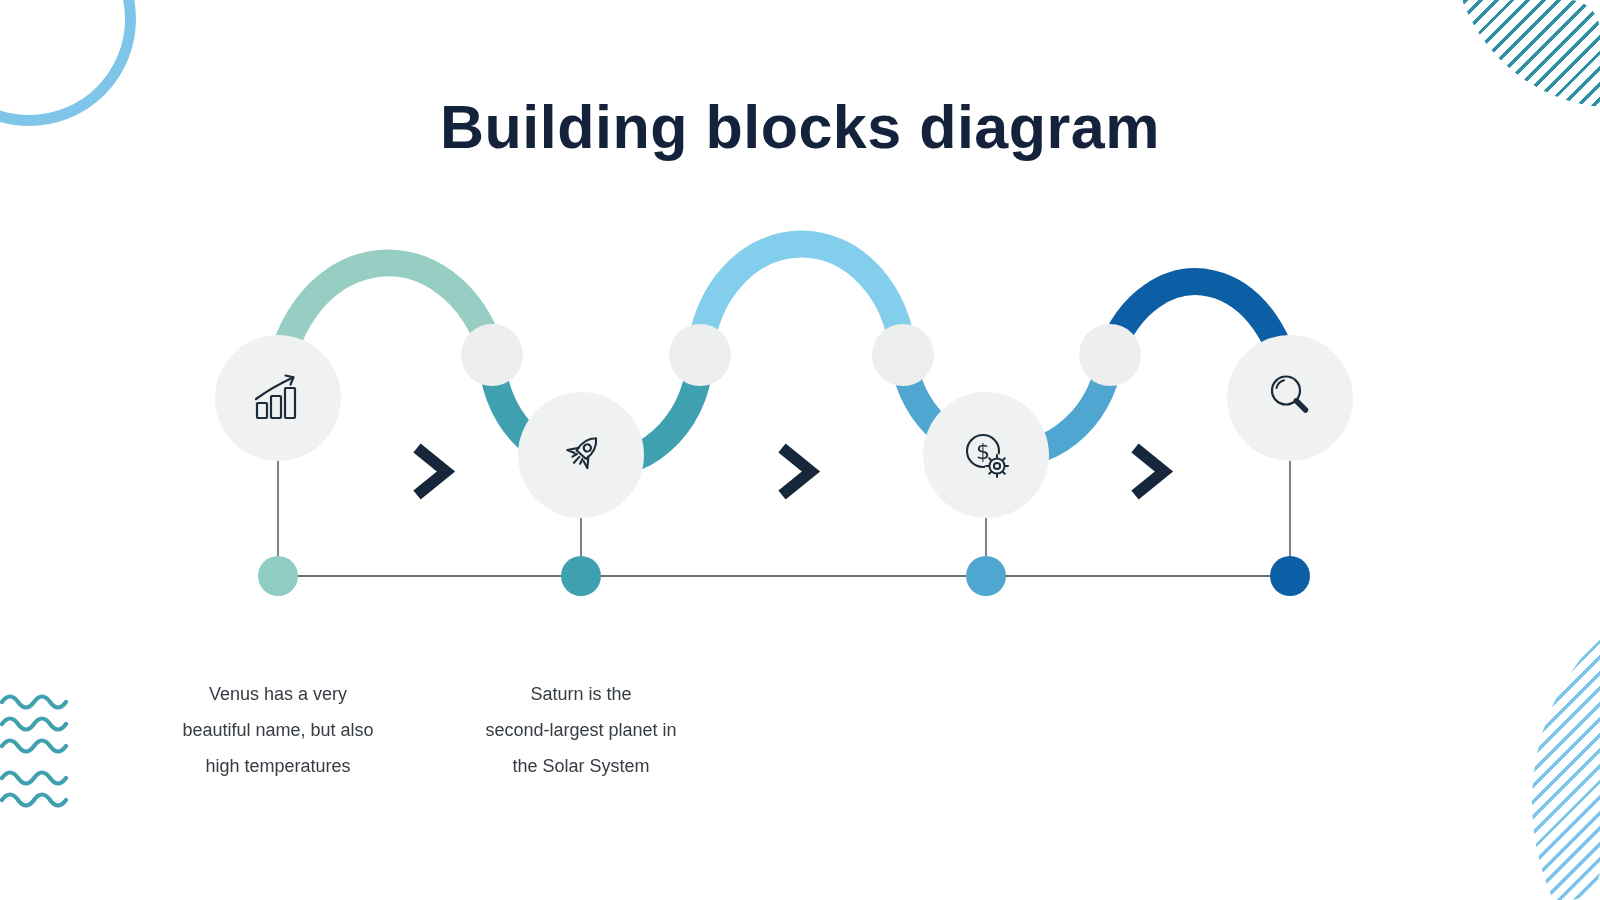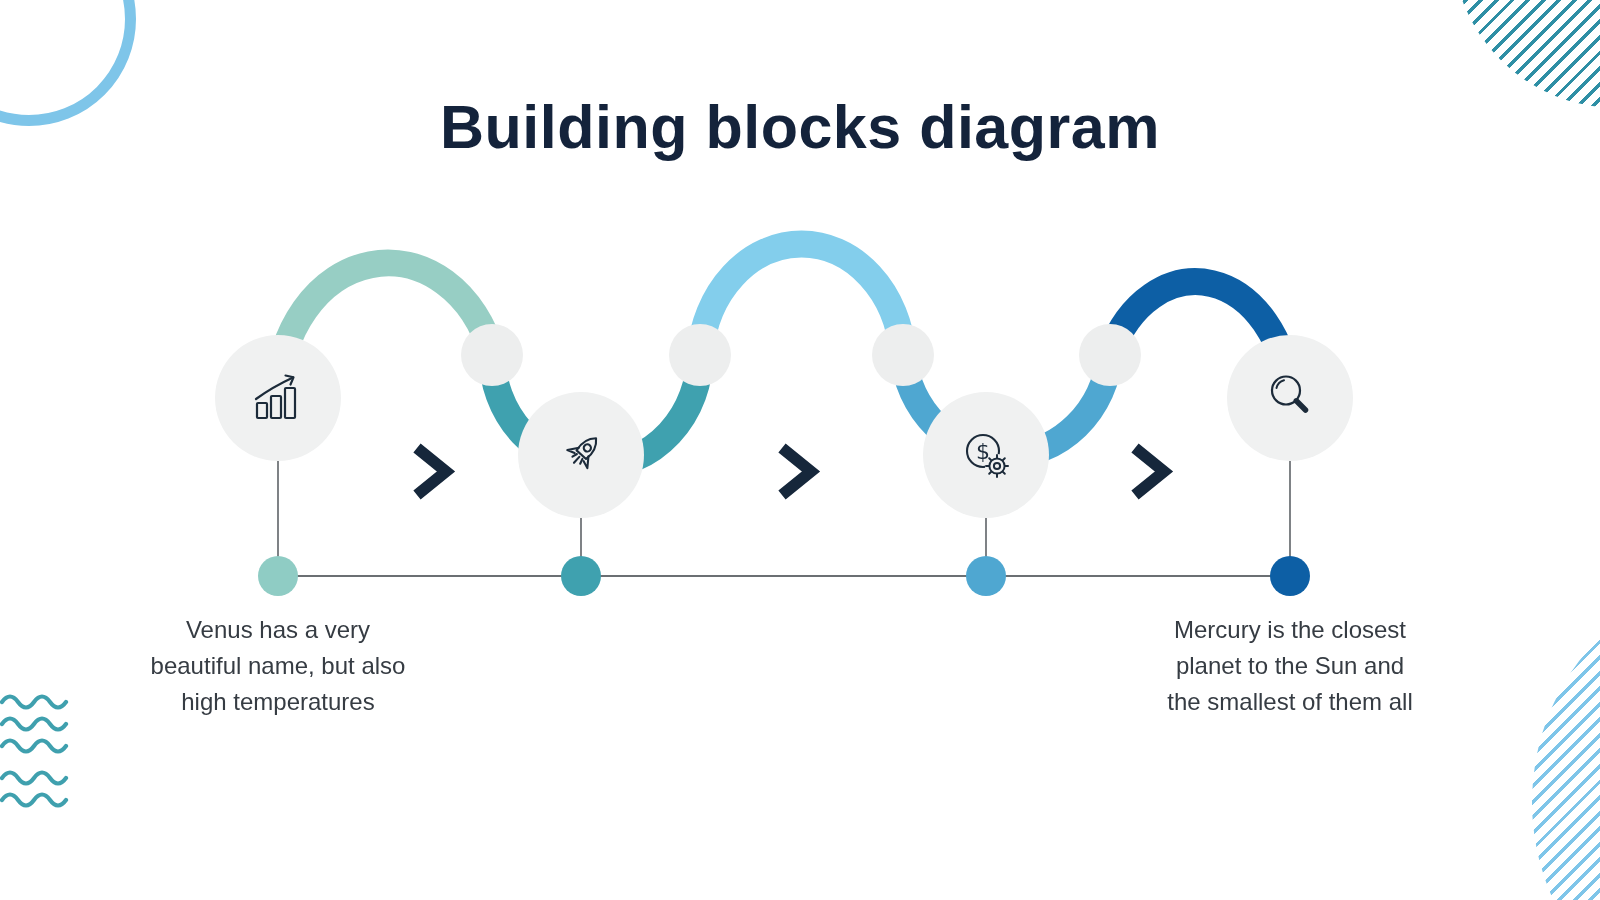--- a/index.html
+++ b/index.html
@@ -1,32 +1,32 @@
 <!DOCTYPE html>
 <html><head>
 <meta charset="utf-8">
 <style>
   html,body{margin:0;padding:0;background:#ffffff;}
   .slide{
     position:relative;width:1600px;height:900px;background:#ffffff;
-    overflow:hidden;font-family:"Liberation Sans",sans-serif;
+    overflow:hidden;font-family:"Liberation Sans",sans-serif;border-radius:31px;
   }
   .title{
     position:absolute;top:92px;left:0;width:1600px;margin:0;
     text-align:center;font-size:61px;font-weight:800;letter-spacing:0.5px;
     color:#14233B;
   }
   .diagram-svg{position:absolute;left:0;top:0;}
   .node{
     position:absolute;width:126px;height:126px;border-radius:50%;
     background:#F0F1F1;display:flex;align-items:center;justify-content:center;
   }
   .caption{
-    position:absolute;top:612px;width:320px;text-align:center;
-    white-space:pre-line;font-size:24px;line-height:36px;color:#363C43;
+    position:absolute;top:676px;width:320px;text-align:center;
+    white-space:pre-line;font-size:18px;line-height:36px;color:#363C43;
   }
   .ring-tl{
     position:absolute;left:-78px;top:-88px;width:192px;height:192px;
     border:11px solid #7EC5E9;border-radius:50%;
   }
   .hatch-tr{
     position:absolute;left:1452px;top:-222px;width:330px;height:330px;border-radius:50%;
     background:repeating-linear-gradient(135deg,#2E8FA5 0 3.5px,transparent 3.5px 11px);
   }
   .hatch-br{
@@ -136,17 +136,17 @@
         <circle cx="27" cy="23.5" r="14" stroke-width="2.2"></circle>
         <path d="M 17.5 21 A 10.5 10.5 0 0 1 25 13.2" stroke-width="2"></path>
         <path d="M 37.3 33.8 L 46.5 43" stroke-width="5.5"></path>
       </g>
     </svg>
   </div>
 
   <div class="caption" style="left:118px">Venus has a very
 beautiful name, but also
 high temperatures</div>
-  <div class="caption" style="left:1130px">Mercury is the closest
-planet to the Sun and
-the smallest of them all</div>
+  <div class="caption" style="left:421px">Saturn is the
+second-largest planet in
+the Solar System</div>
 
 </div>
 
 </body></html>

